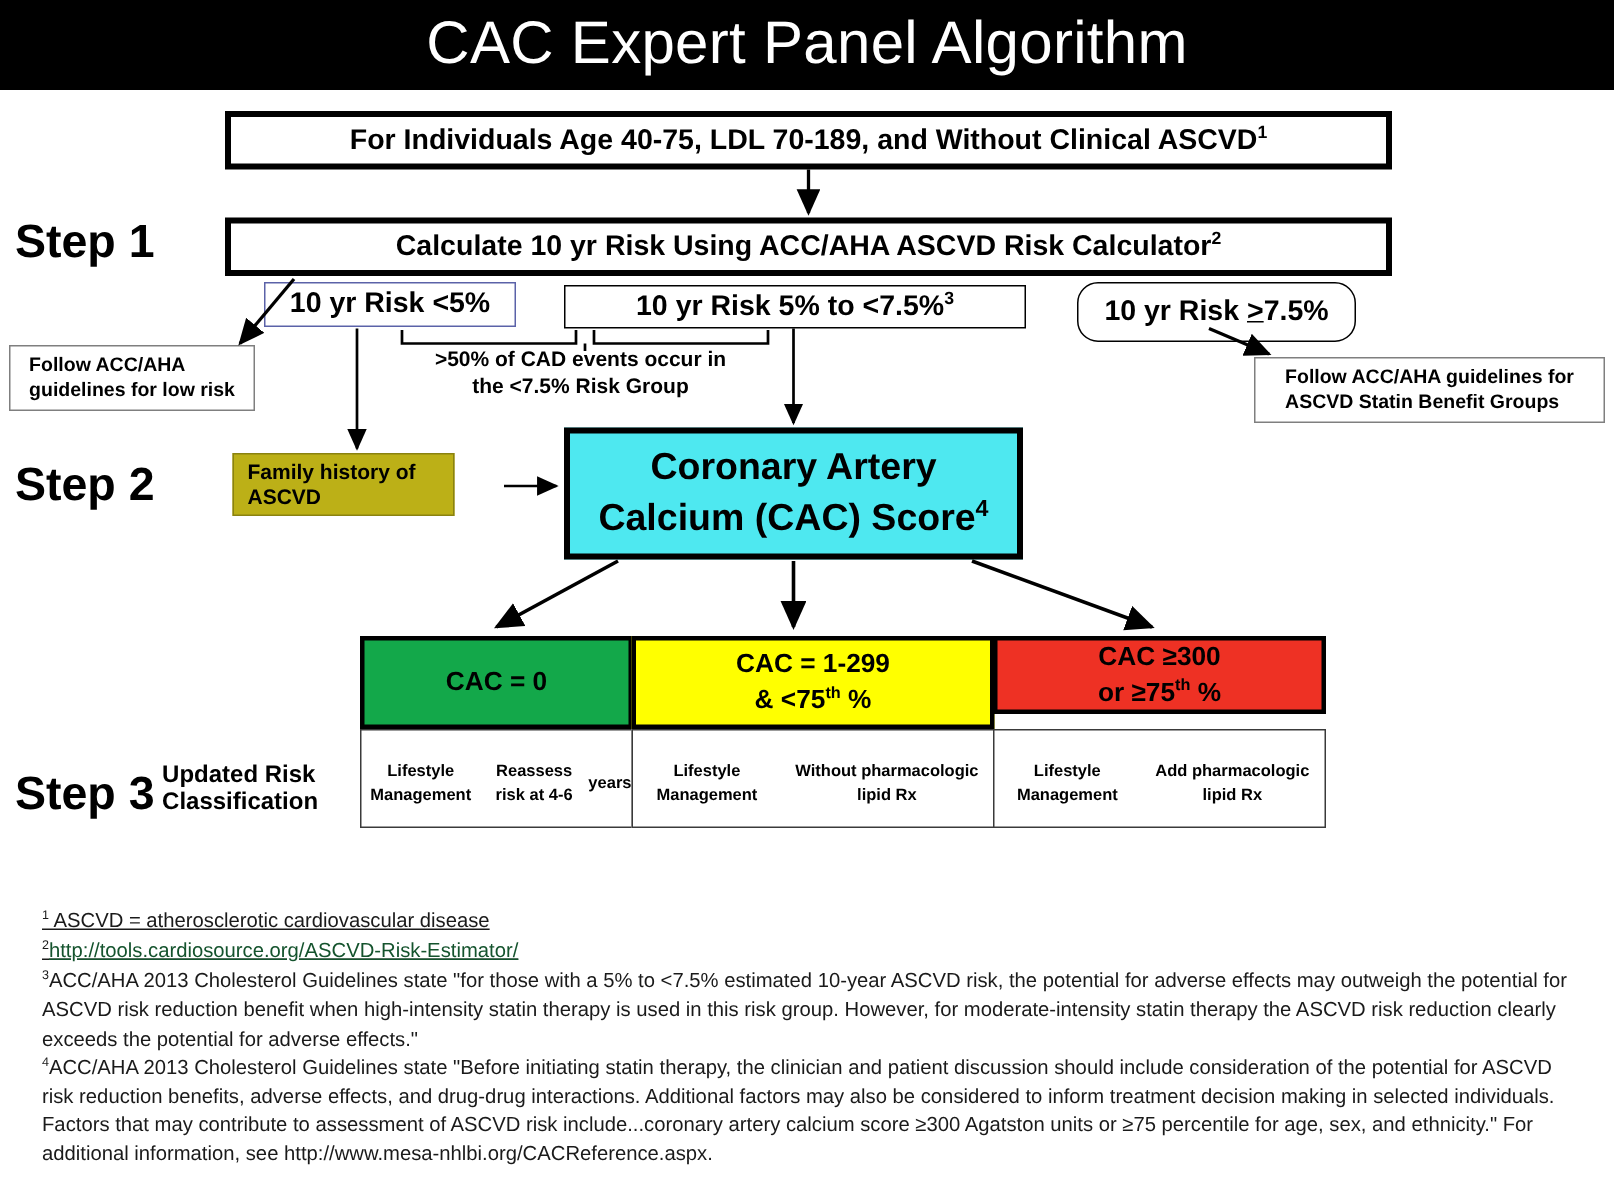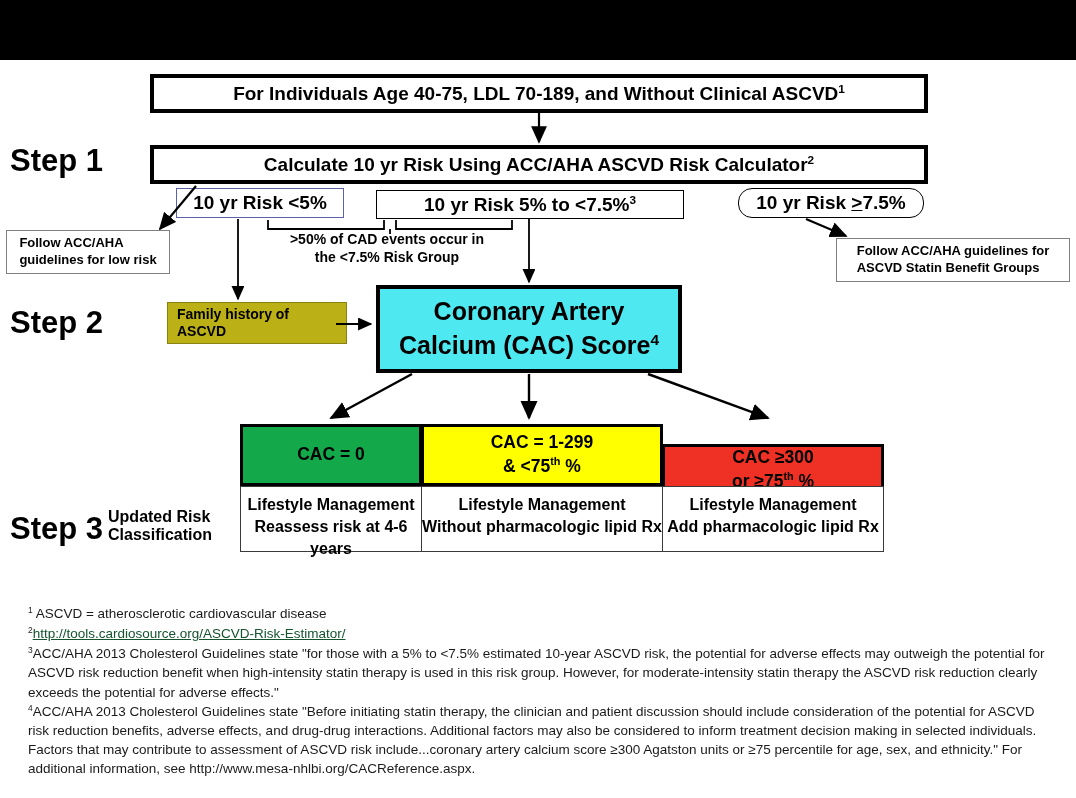--- a/index.html
+++ b/index.html
@@ -172,43 +172,44 @@
     line-height: 1.35;
     text-align: center;
     color: #000000;
   }
   .tier-body {
     position: absolute;
     box-sizing: border-box;
     border: 1.5px solid #3a3a3a;
     background: #ffffff;
     display: flex;
-    flex-direction: column;
+    flex-direction: row;
     align-items: center;
     justify-content: flex-start;
     padding-top: 7px;
-    font-size: 16px;
+    font-size: 11px;
     font-weight: bold;
     line-height: 1.38;
     text-align: center;
     color: #000000;
   }
 
   
   .footnotes {
     position: absolute;
     left: 28px;
     top: 604px;
     width: 1022px;
     font-size: 13.5px;
     color: #1a1a1a;
     line-height: 1.42;
   }
   .fn-line {
     margin: 0 0 1px 0;
+    text-decoration: underline;
   }
   .fn-link {
     color: #14532d;
     text-decoration: underline;
   }
   .fn-para {
     margin: 0;
     text-align: left;
   }
 
@@ -218,20 +219,21 @@
     width: 1076px; height: 798px;
     pointer-events: none;
   }
 </style>
 </head>
 <body>
 
 <div id="stage">
 
   <div class="title-bar"></div>
+  <div class="title-text">CAC Expert Panel Algorithm</div>
 
   <div class="step-label" style="left:10px; top:143px;">Step 1</div>
   <div class="step-label" style="left:10px; top:305px;">Step 2</div>
 
   <div class="step3-wrap" style="left:10px; top:508px;">
     <span class="step3-main">Step 3</span>
     <span class="step3-sub">
       <span>Updated Risk</span><br>
       <span>Classification</span>
     </span>
@@ -252,21 +254,21 @@
   <div class="box box-blue" style="left:176px; top:188px; width:168px; height:30px;">
     <span class="risk-text">10 yr Risk &lt;5%</span>
   </div>
 
   <div class="box box-thin" style="left:376px; top:190px; width:308px; height:29px;">
     <span class="risk-text">
       <span>10 yr Risk 5% to &lt;7.5%</span><sup>3</sup>
     </span>
   </div>
 
-  <div class="box box-thin" style="left:738px; top:188px; width:186px; height:30px;border-radius:14px;">
+  <div class="box box-thin" style="left:718px; top:188px; width:186px; height:40px;border-radius:14px;">
     <span class="risk-text">
       <span>10 yr Risk </span><span class="ge-underline">&gt;</span><span>7.5%</span>
     </span>
   </div>
 
   <div class="box box-gray" style="left:6px; top:230px; width:164px; height:44px;">
     <span class="note-text">
       <span>Follow ACC/AHA</span><br>
       <span>guidelines for low risk</span>
     </span>
@@ -277,21 +279,21 @@
       <span>Follow ACC/AHA guidelines for</span><br>
       <span>ASCVD Statin Benefit Groups</span>
     </span>
   </div>
 
   <div class="bracket-note" style="left:262px; top:231px; width:250px;">
     <span>&gt;50% of CAD events occur in</span><br>
     <span>the &lt;7.5% Risk Group</span>
   </div>
 
-  <div class="fam-box" style="left:167px; top:302px; width:180px; height:42px; background:#bcb017;">
+  <div class="fam-box" style="left:155px; top:302px; width:148px; height:42px; background:#bcb017;">
     <span>
       <span>Family history of</span><br>
       <span>ASCVD</span>
     </span>
   </div>
 
   <div class="cac-box" style="left:376px; top:285px; width:306px; height:88px; background:#4ee8f0;">
     <span>Coronary Artery</span>
     <span>
       <span>Calcium (CAC) Score</span><sup>4</sup>
@@ -302,21 +304,21 @@
     <span>CAC = 0</span>
   </div>
 
   <div class="tier-head" style="left:421px; top:424px; width:242px; height:62px; background:#ffff00;">
     <span>CAC = 1-299</span>
     <span>
       <span>&amp; &lt;75</span><sup>th</sup><span> %</span>
     </span>
   </div>
 
-  <div class="tier-head" style="left:662px; top:424px; width:222px; height:52px; background:#ee3124;margin-top:20px;">
+  <div class="tier-head" style="left:662px; top:424px; width:222px; height:52px; background:#ee3124;">
     <span>CAC ≥300</span>
     <span>
       <span>or ≥75</span><sup>th</sup><span> %</span>
     </span>
   </div>
 
   <div class="tier-body" style="left:240px; top:486px; width:182px; height:66px;">
     <span>Lifestyle Management</span>
     <span>Reassess risk at 4-6</span>
     <span>years</span>

